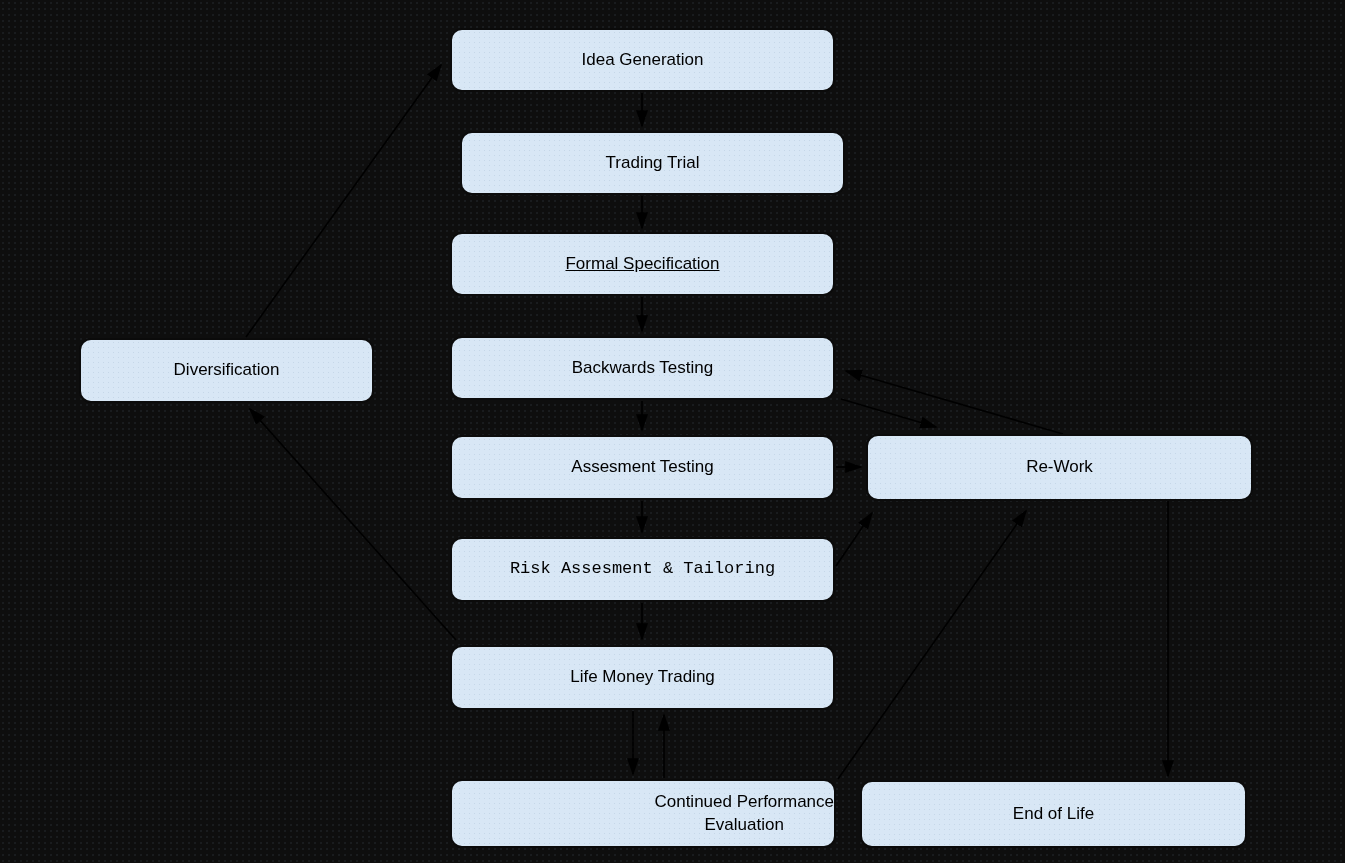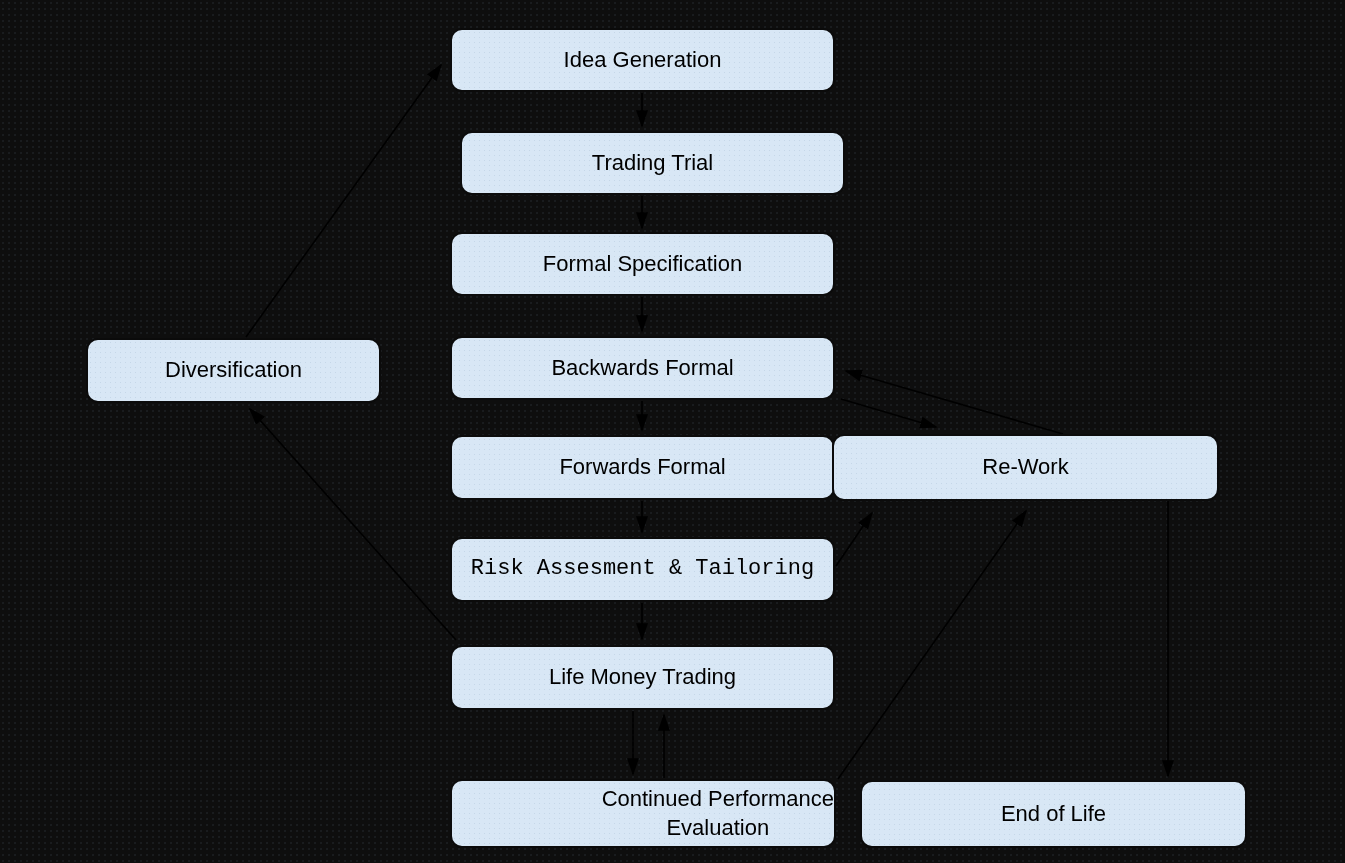--- a/index.html
+++ b/index.html
@@ -40,21 +40,21 @@
     background-image: radial-gradient(circle, rgba(130,160,190,0.22) 0.8px, transparent 1px);
     background-size: 5px 5px;
     border: 2px solid #0b0b0b;
     border-radius: 12px;
     display: flex;
     align-items: center;
     justify-content: center;
   }
   .node-label {
     color: #000000;
-    font-size: 22px;
+    font-size: 17px;
     line-height: 1.3;
     text-align: center;
     white-space: pre-line;
   }
 </style>
 </head>
 <body>
 
 <div id="canvas">
   <svg class="edges-layer" viewBox="0 0 1345 863" xmlns="http://www.w3.org/2000/svg">
@@ -82,42 +82,42 @@
         <line class="edge-line" x1="246" y1="337" x2="441" y2="65" stroke="#000000" marker-end="url(#arrowhead)"></line>
       </g>
   </svg>
   <div id="node-layer">
       <div class="node" style="left: 450px; top: 28px; width: 385px; height: 64px; background-color: rgb(216, 231, 245); border-color: rgb(11, 11, 11);">
         <span class="node-label" style="color: rgb(0, 0, 0);">Idea Generation</span>
       </div>
       <div class="node" style="left: 460px; top: 131px; width: 385px; height: 64px; background-color: rgb(216, 231, 245); border-color: rgb(11, 11, 11);">
         <span class="node-label" style="color: rgb(0, 0, 0);">Trading Trial</span>
       </div>
-      <div class="node" style="left: 450px; top: 232px; width: 385px; height: 64px; background-color: rgb(216, 231, 245); border-color: rgb(11, 11, 11);">
+      <div class="node" style="left: 450px; top: 232px; width: 385px; height: 64px; background-color: rgb(216, 231, 245); border-color: rgb(11, 11, 11); text-decoration: underline;">
         <span class="node-label" style="color: rgb(0, 0, 0);">Formal Specification</span>
       </div>
       <div class="node" style="left: 450px; top: 336px; width: 385px; height: 64px; background-color: rgb(216, 231, 245); border-color: rgb(11, 11, 11);">
-        <span class="node-label" style="color: rgb(0, 0, 0);">Backwards Formal</span>
+        <span class="node-label" style="color: rgb(0, 0, 0);">Backwards Testing</span>
       </div>
       <div class="node" style="left: 450px; top: 435px; width: 385px; height: 65px; background-color: rgb(216, 231, 245); border-color: rgb(11, 11, 11);">
-        <span class="node-label" style="color: rgb(0, 0, 0);">Forwards Formal</span>
+        <span class="node-label" style="color: rgb(0, 0, 0);">Assesment Testing</span>
       </div>
       <div class="node" style="left: 450px; top: 537px; width: 385px; height: 65px; background-color: rgb(216, 231, 245); border-color: rgb(11, 11, 11);">
         <span class="node-label" style="color: rgb(0, 0, 0); font-family: Liberation Mono, monospace;">Risk Assesment &amp; Tailoring</span>
       </div>
       <div class="node" style="left: 450px; top: 645px; width: 385px; height: 65px; background-color: rgb(216, 231, 245); border-color: rgb(11, 11, 11);">
         <span class="node-label" style="color: rgb(0, 0, 0);">Life Money Trading</span>
       </div>
       <div class="node" style="left: 450px; top: 779px; width: 386px; height: 69px; background-color: rgb(216, 231, 245); border-color: rgb(11, 11, 11); justify-content: flex-end;">
         <span class="node-label" style="color: rgb(0, 0, 0);">Continued Performance
 Evaluation</span>
       </div>
-      <div class="node" style="left: 86px; top: 338px; width: 295px; height: 65px; background-color: rgb(216, 231, 245); border-color: rgb(11, 11, 11);">
+      <div class="node" style="left: 79px; top: 338px; width: 295px; height: 65px; background-color: rgb(216, 231, 245); border-color: rgb(11, 11, 11);">
         <span class="node-label" style="color: rgb(0, 0, 0);">Diversification</span>
       </div>
-      <div class="node" style="left: 832px; top: 434px; width: 387px; height: 67px; background-color: rgb(216, 231, 245); border-color: rgb(11, 11, 11);">
+      <div class="node" style="left: 866px; top: 434px; width: 387px; height: 67px; background-color: rgb(216, 231, 245); border-color: rgb(11, 11, 11);">
         <span class="node-label" style="color: rgb(0, 0, 0);">Re-Work</span>
       </div>
       <div class="node" style="left: 860px; top: 780px; width: 387px; height: 68px; background-color: rgb(216, 231, 245); border-color: rgb(11, 11, 11);">
         <span class="node-label" style="color: rgb(0, 0, 0); text-align: right;">End of Life</span>
       </div>
     </div>
 </div>
 
 </body></html>

